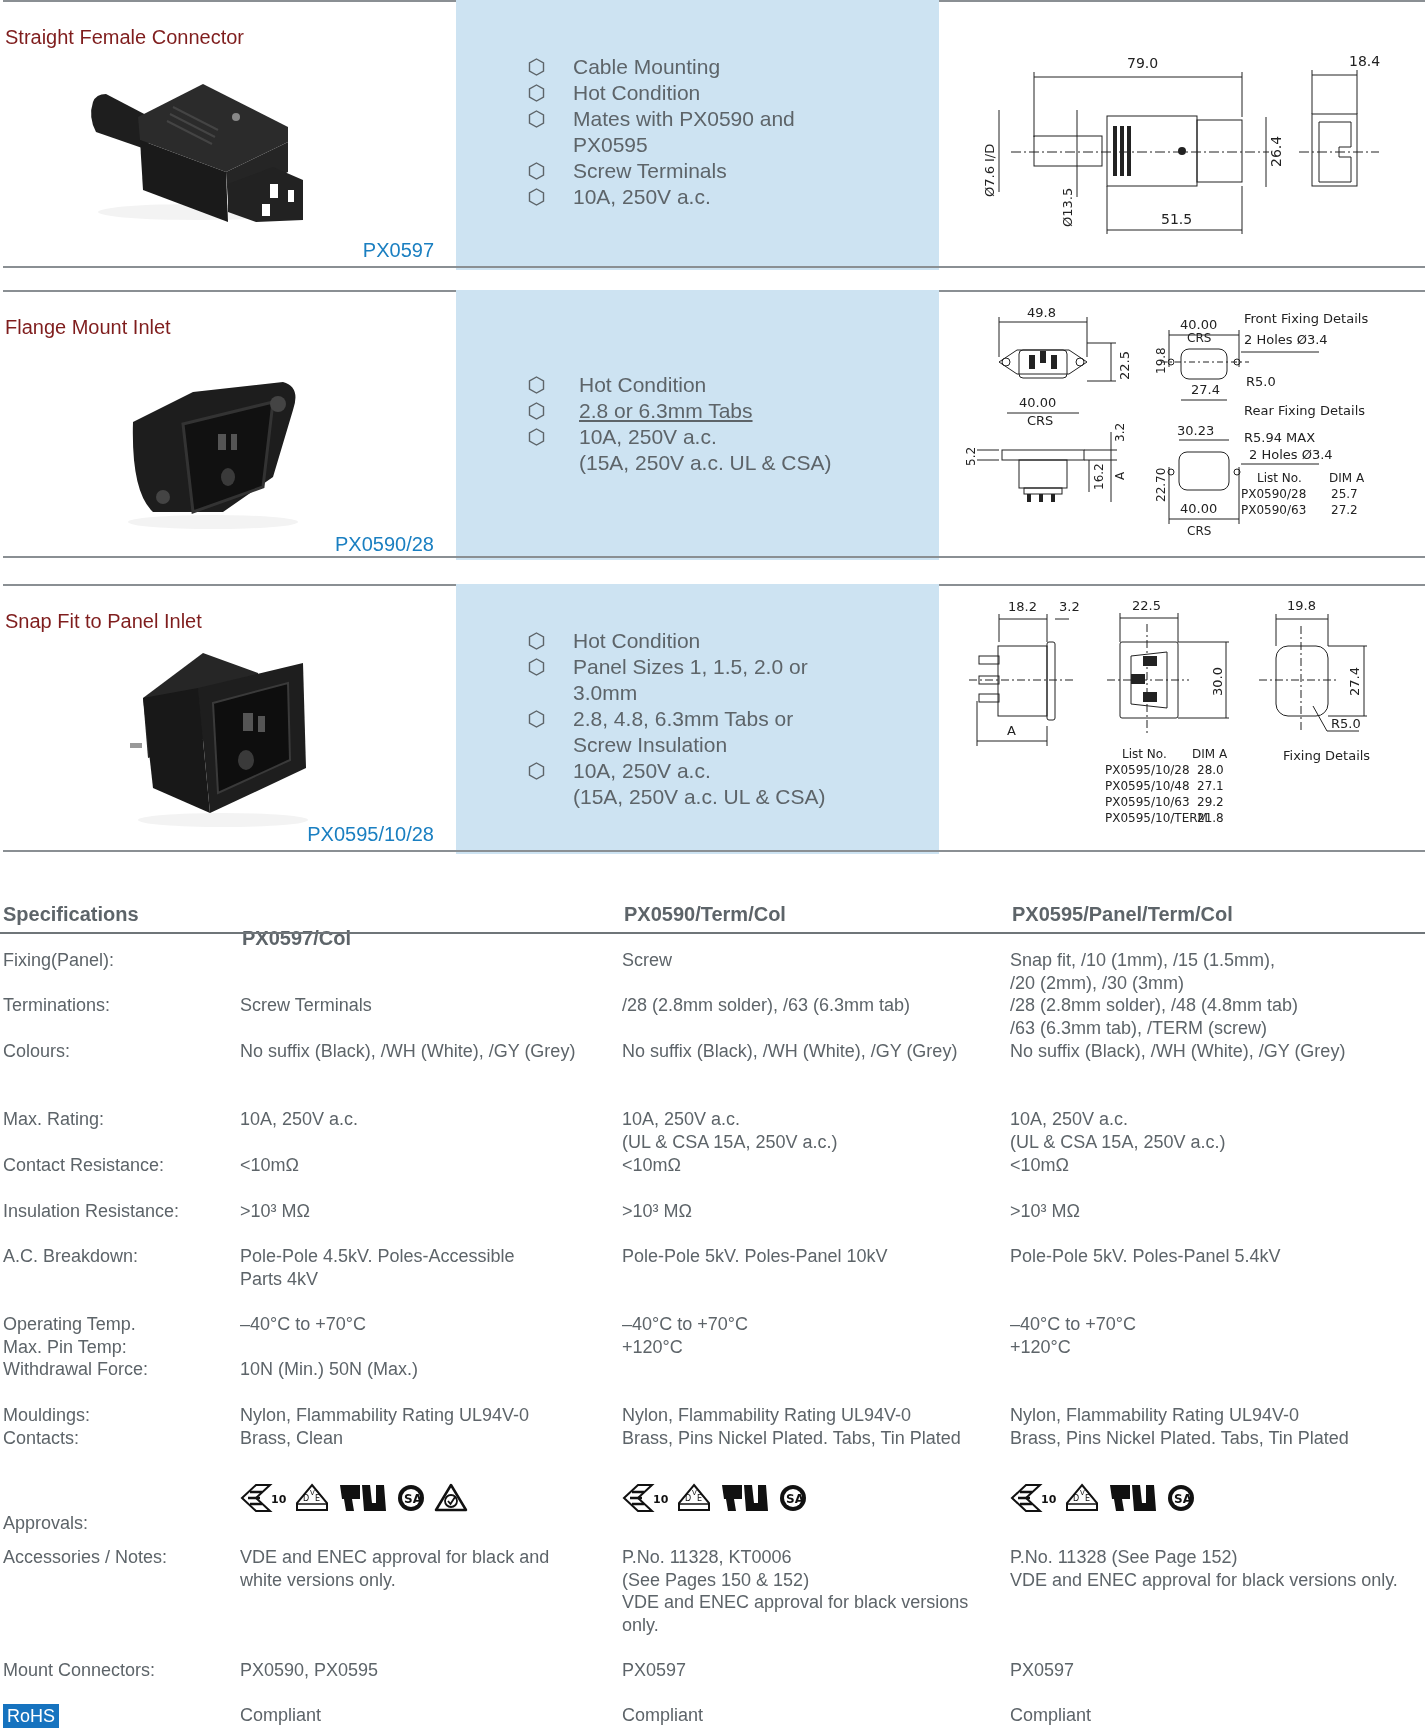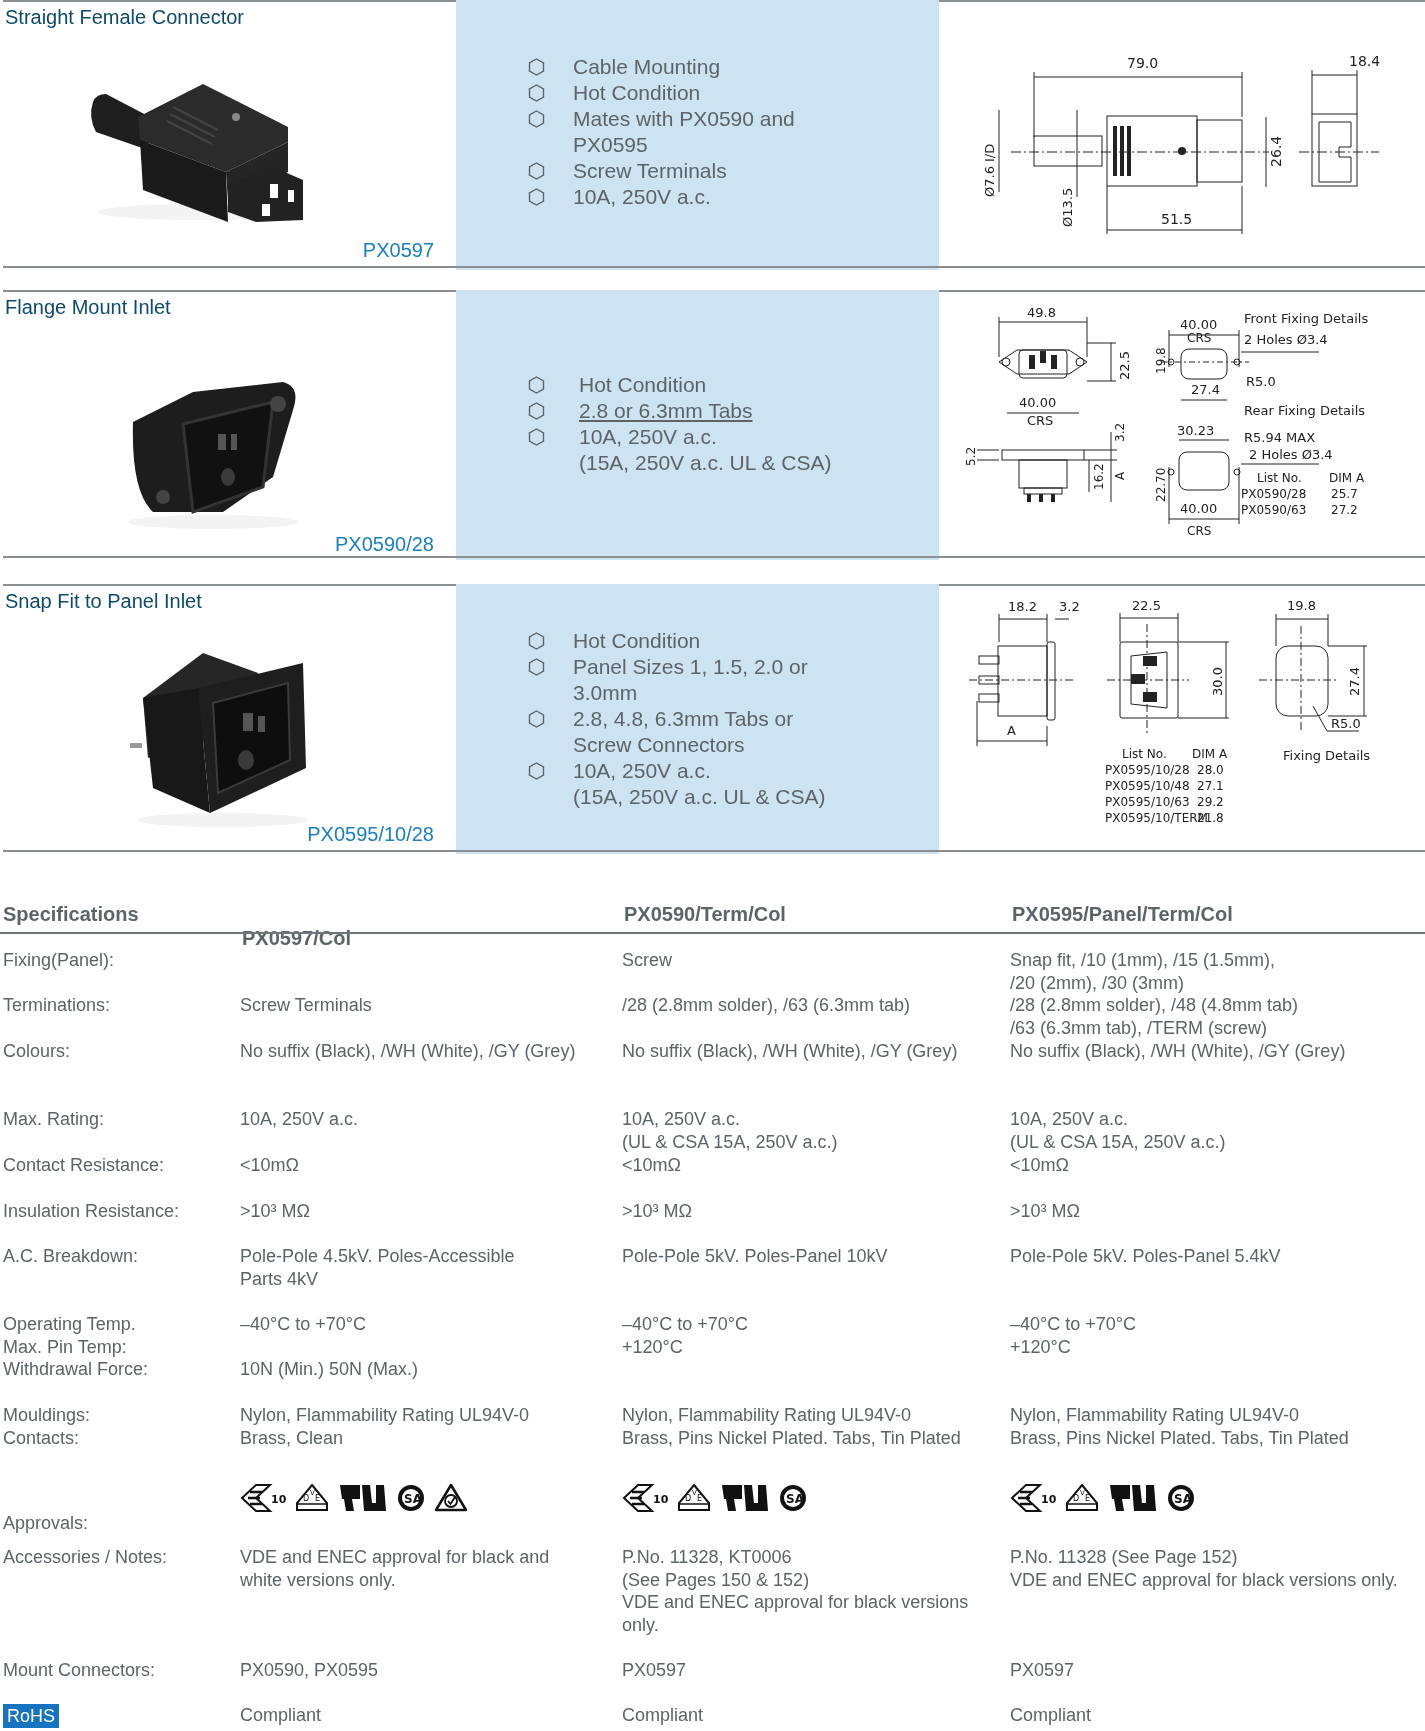--- a/index.html
+++ b/index.html
@@ -4,21 +4,21 @@
 <style>
   * { box-sizing: border-box; margin: 0; padding: 0; }
   body { width: 1425px; height: 1731px; background: #ffffff; font-family: "Liberation Sans", sans-serif; color: #5d6469; position: relative; overflow: hidden; }
 
   .product-row { position: absolute; left: 0; width: 1425px; }
   .product-row .rule-top { position: absolute; left: 3px; width: 1422px; height: 2px; background: #8a8f93; }
   .product-row .rule-bottom { position: absolute; left: 3px; width: 1422px; height: 2px; background: #8a8f93; }
   .photo-cell { position: absolute; left: 3px; width: 453px; background: #fff; }
   .feat-cell { position: absolute; left: 456px; width: 483px; background: #cde3f2; padding-left: 21px; }
   .draw-cell { position: absolute; left: 939px; width: 486px; background: #fff; }
-  .product-title { position: absolute; left: 2px; top: 4px; font-size: 20px; color: #0c4a6e; }
+  .product-title { position: absolute; left: 2px; top: 24px; font-size: 20px; color: #7f1d1d; }
   .product-code { position: absolute; right: 22px; bottom: 4px; font-size: 20px; color: #1a7fc1; }
   .product-photo { position: absolute; }
 
   .feat-list { position: absolute; left: 72px; list-style: none; font-size: 21px; line-height: 26px; color: #5d6469; }
   .feat-list li { position: relative; padding-left: 45px; }
   .feat-list li .hex { position: absolute; left: 0; top: 4px; width: 17px; height: 18px; }
 
   .drawing { position: absolute; left: 0; top: 0; }
   .drawing text { font-family: "DejaVu Sans", sans-serif; fill: #222; }
 
@@ -285,21 +285,21 @@
       <li><svg class="hex">
             <use href="#hexsym"></use>
           </svg><span style="white-space:pre-line">Hot Condition</span></li>
       <li><svg class="hex">
             <use href="#hexsym"></use>
           </svg><span style="white-space:pre-line">Panel Sizes 1, 1.5, 2.0 or
 3.0mm</span></li>
       <li><svg class="hex">
             <use href="#hexsym"></use>
           </svg><span style="white-space:pre-line">2.8, 4.8, 6.3mm Tabs or
-Screw Connectors</span></li>
+Screw Insulation</span></li>
       <li><svg class="hex">
             <use href="#hexsym"></use>
           </svg><span style="white-space:pre-line">10A, 250V a.c.
 (15A, 250V a.c. UL &amp; CSA)</span></li>
     </ul>
   </div>
   <div class="draw-cell" style="top:2px; height:264px;">
     <svg class="drawing" width="486" height="264" viewBox="0 0 486 264">
       <g stroke="#222" fill="none" stroke-width="1">
         <rect x="59" y="60" width="49" height="70"></rect>

